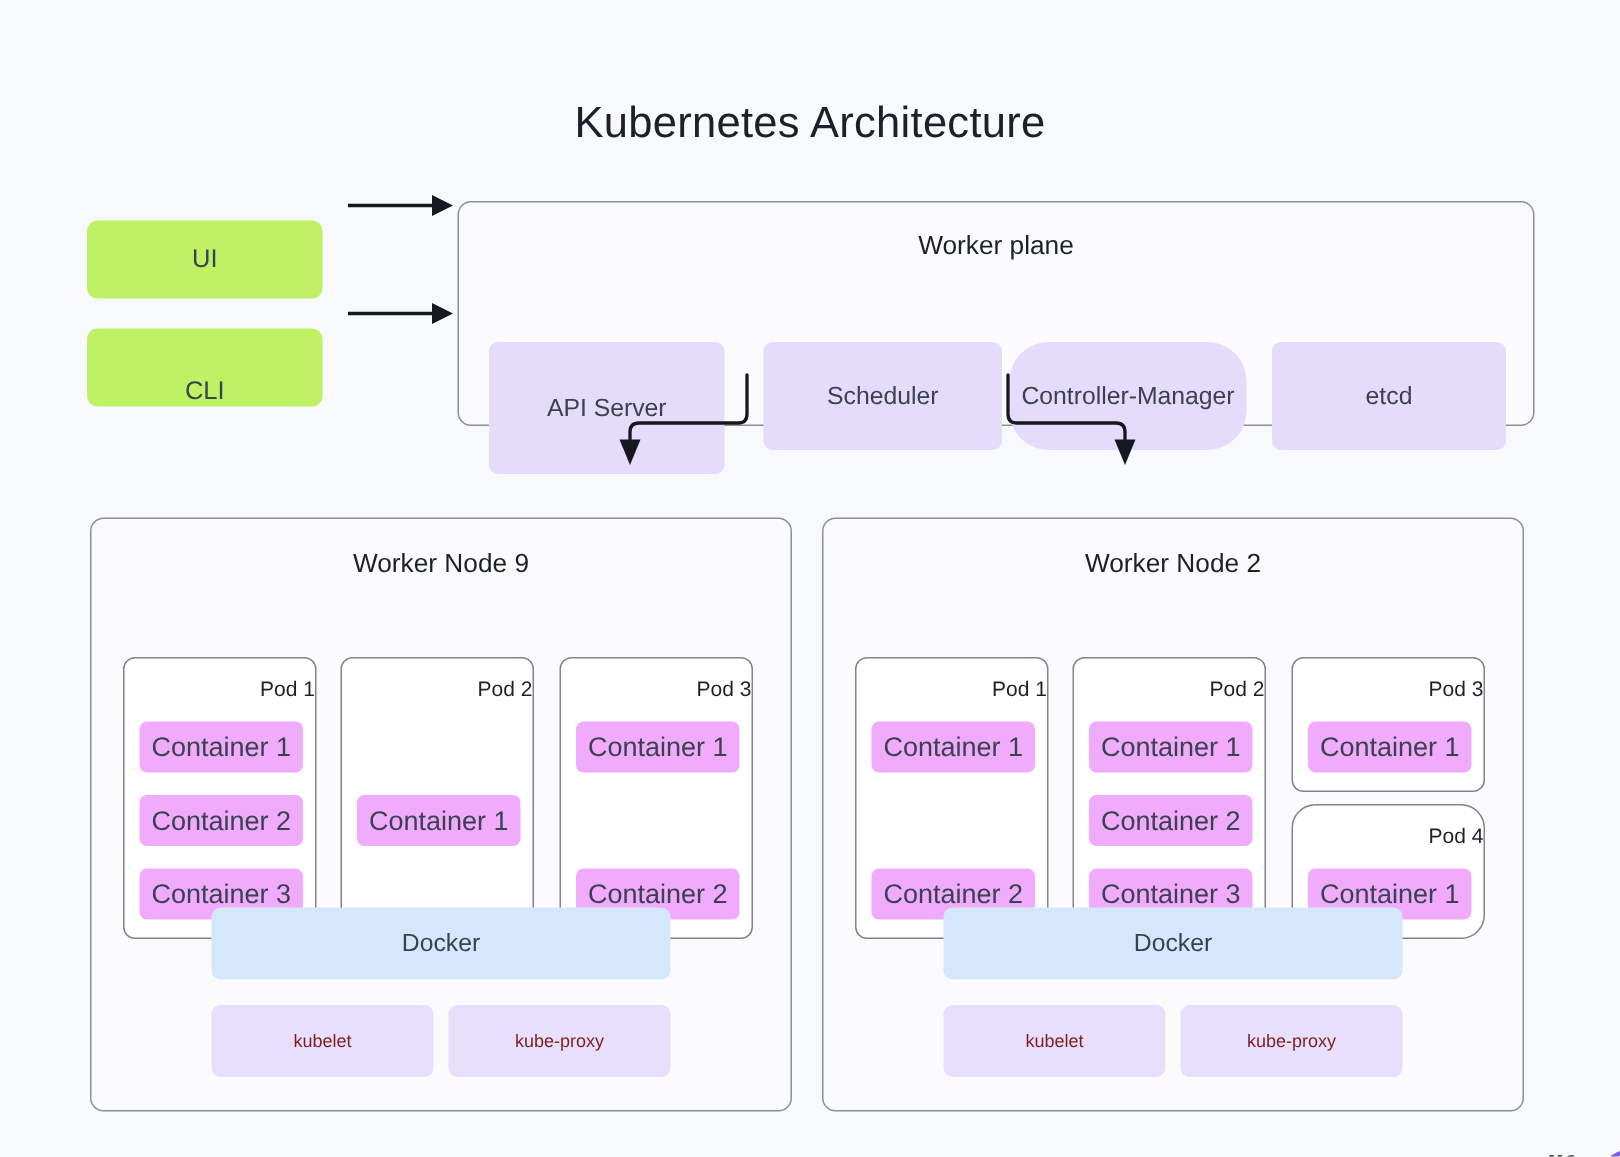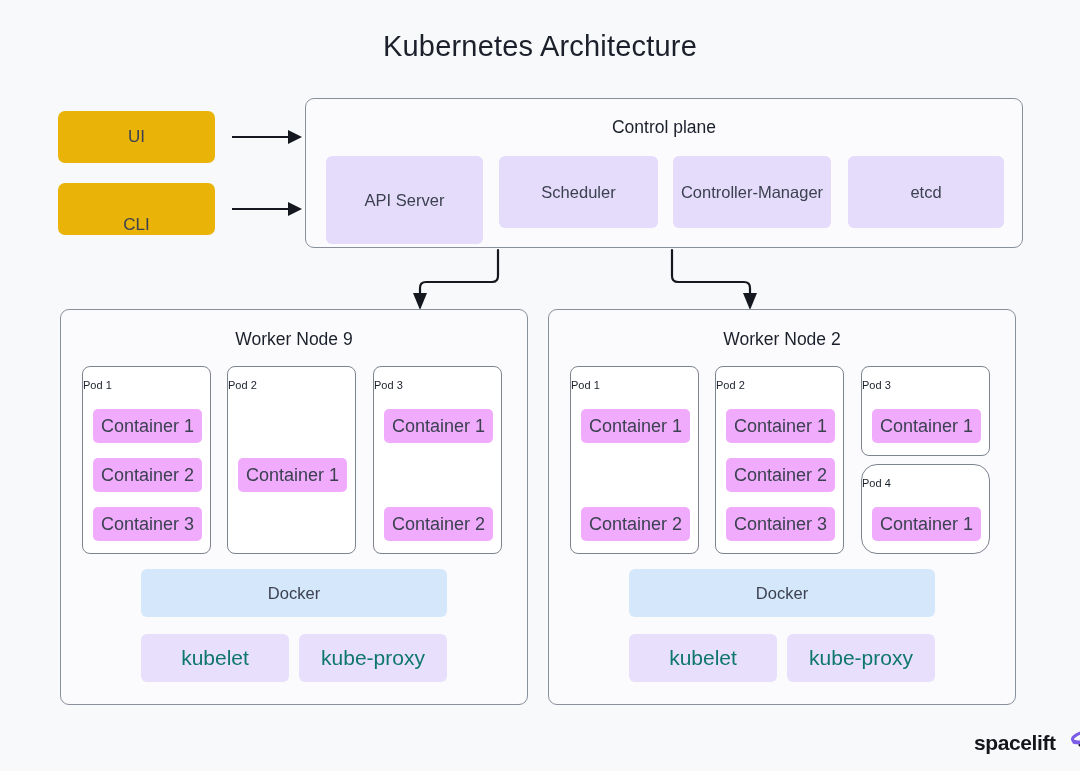--- a/index.html
+++ b/index.html
@@ -5,21 +5,21 @@
   * { box-sizing: border-box; margin: 0; padding: 0; }
   html, body {
     width: 1080px; height: 771px;
     background: #f8f9fb;
     font-family: "Liberation Sans", sans-serif;
     color: #1f2430;
     overflow: hidden;
   }
   #stage { position: relative; width: 1080px; height: 771px; }
 
-  .abs { position: absolute; }
+  .abs { position: absolute; margin-top: 36px; }
 
   
   #title {
     left: 0; top: 30px; width: 1080px;
     text-align: center;
     font-size: 29px; font-weight: 400;
     letter-spacing: .2px;
     color: #1b202b;
   }
 
@@ -31,21 +31,21 @@
   }
   .card-title {
     position: absolute; left: 0; width: 100%;
     text-align: center;
     font-size: 17.5px; font-weight: 400;
     color: #1b202b;
   }
 
   
   .client-box {
-    background: #eab308;
+    background: #bef264;
     border-radius: 7px;
     display: flex; align-items: center; justify-content: center;
     font-size: 17px; color: #3b4150;
   }
 
   
   .arrow-svg { position: absolute; overflow: visible; }
   .arrow-line { stroke: #15181f; stroke-width: 2.2; fill: none; }
   .elbow { stroke: #15181f; stroke-width: 2.2; fill: none; stroke-linecap: round; }
 
@@ -59,22 +59,22 @@
   }
 
   
   .pod-box {
     background: #ffffff;
     border: 1.4px solid #7e8390;
     border-radius: 8px;
   }
   .pod-label {
     position: absolute; left: 0; width: 100%;
-    text-align: left;
-    font-size: 11px; color: #1b202b;
+    text-align: right;
+    font-size: 14px; color: #1b202b;
   }
   .container-chip {
     position: absolute;
     background: #f0abfc;
     border-radius: 5px;
     display: flex; align-items: center; justify-content: center;
     font-size: 18px; color: #3b4150;
   }
 
   
@@ -83,21 +83,21 @@
     background: #d5e7fb;
     border-radius: 6px;
     display: flex; align-items: center; justify-content: center;
     font-size: 16.5px; color: #3b4150;
   }
   .kube-bar {
     position: absolute;
     background: #e7dffb;
     border-radius: 6px;
     display: flex; align-items: center; justify-content: center;
-    font-size: 21px; color: #0f766e;
+    font-size: 12px; color: #7f1d1d;
   }
 
   
   #logo { left: 974px; top: 722px; width: 132px; height: 42px; }
   #logo-text {
     position: absolute; left: 0; top: 9px;
     font-size: 21px; font-weight: 700; letter-spacing: -.4px;
     color: #14161c;
   }
   #logo-mark { position: absolute; left: 94px; top: 0px; }
@@ -119,29 +119,29 @@
   <svg class="arrow-svg" style="left:232px; top:126px; width:72px; height:24px;">
     <line class="arrow-line" x1="0" y1="11" x2="56" y2="11"></line>
     <polygon points="56,4 70,11 56,18" fill="#15181f"></polygon>
   </svg>
   <svg class="arrow-svg" style="left:232px; top:198px; width:72px; height:24px;">
     <line class="arrow-line" x1="0" y1="11" x2="56" y2="11"></line>
     <polygon points="56,4 70,11 56,18" fill="#15181f"></polygon>
   </svg>
 
   <div class="abs card" style="left:305px; top:98px; width:718px; height:150px;">
-    <div class="card-title" style="top:18px;">Control plane</div>
+    <div class="card-title" style="top:18px;">Worker plane</div>
 
     <div class="abs cp-chip" style="left:20px; top:57px; width:157px; height:88px;">
       <span>API Server</span>
     </div>
-    <div class="abs cp-chip" style="left:193px; top:57px; width:159px; height:72px;">
+    <div class="abs cp-chip" style="left:203px; top:57px; width:159px; height:72px;">
       <span>Scheduler</span>
     </div>
-    <div class="abs cp-chip" style="left:367px; top:57px; width:158px; height:72px;">
+    <div class="abs cp-chip" style="left:367px; top:57px; width:158px; height:72px;border-radius:26px;">
       <span>Controller-Manager</span>
     </div>
     <div class="abs cp-chip" style="left:542px; top:57px; width:156px; height:72px;">
       <span>etcd</span>
     </div>
   </div>
 
   <svg class="arrow-svg" style="left:405px; top:250px; width:110px; height:60px;">
     <path class="elbow" d="M 93 0 L 93 26 Q 93 32 87 32 L 21 32 Q 15 32 15 38 L 15 45"></path>
     <polygon points="8,43 22,43 15,60" fill="#15181f"></polygon>

